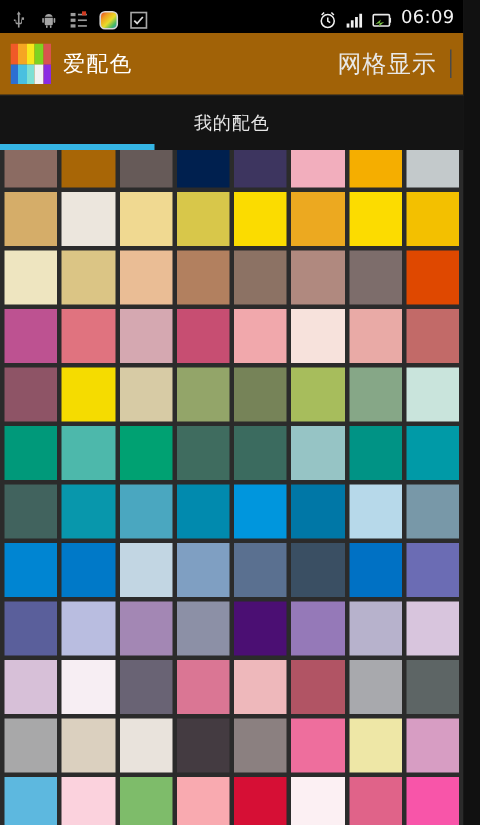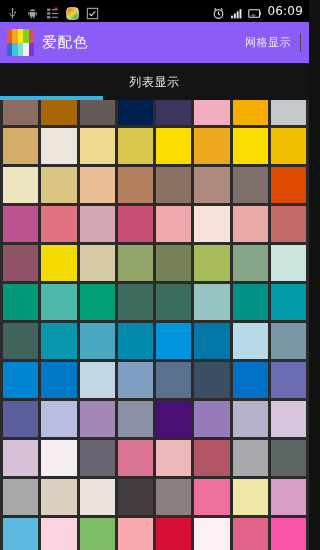--- a/index.html
+++ b/index.html
@@ -50,21 +50,21 @@
   .sb-clock-text {
     color: #f2f2f2;
     font-size: 12px;
     letter-spacing: 0.2px;
     padding-left: 1px;
   }
 
   
   .actionbar {
     height: 42px;
-    background: #8b5cf6;
+    background: #a16207;
     display: flex;
     align-items: center;
     padding: 0 8px 0 7px;
     box-sizing: border-box;
     border-bottom: 1px solid #202020;
   }
   .logo {
     width: 27px;
     height: 27px;
     display: grid;
@@ -82,21 +82,21 @@
     white-space: nowrap;
   }
   .ab-actions {
     margin-left: auto;
     display: flex;
     align-items: center;
     height: 24px;
   }
   .ab-btn {
     color: #e8e8e8;
-    font-size: 11px;
+    font-size: 16px;
     padding: 0 9px;
     letter-spacing: 0.5px;
     white-space: nowrap;
     cursor: pointer;
     line-height: 24px;
   }
   .ab-sep {
     width: 1px;
     height: 19px;
     background: #4a4a4a;
@@ -279,21 +279,21 @@
     </div>
     <div class="app-title">爱配色</div>
     <div class="ab-actions">
       <div class="ab-btn">网格显示</div>
       <div class="ab-sep"></div>
     </div>
   </div>
 
   <div class="tabs">
     <div class="tab">
-      <span class="tab-label">列表显示</span>
+      <span class="tab-label">我的配色</span>
     </div>
     <div class="tab-underline" style="width: 33.3333%; left: 0%; background: rgb(53, 181, 229);"></div>
   </div>
 
   <div class="grid-wrap">
     <div class="grid" id="color-grid">
         <span class="swatch" style="background: rgb(139, 107, 98);"></span>
         <span class="swatch" style="background: rgb(168, 102, 6);"></span>
         <span class="swatch" style="background: rgb(102, 90, 88);"></span>
         <span class="swatch" style="background: rgb(0, 32, 79);"></span>

